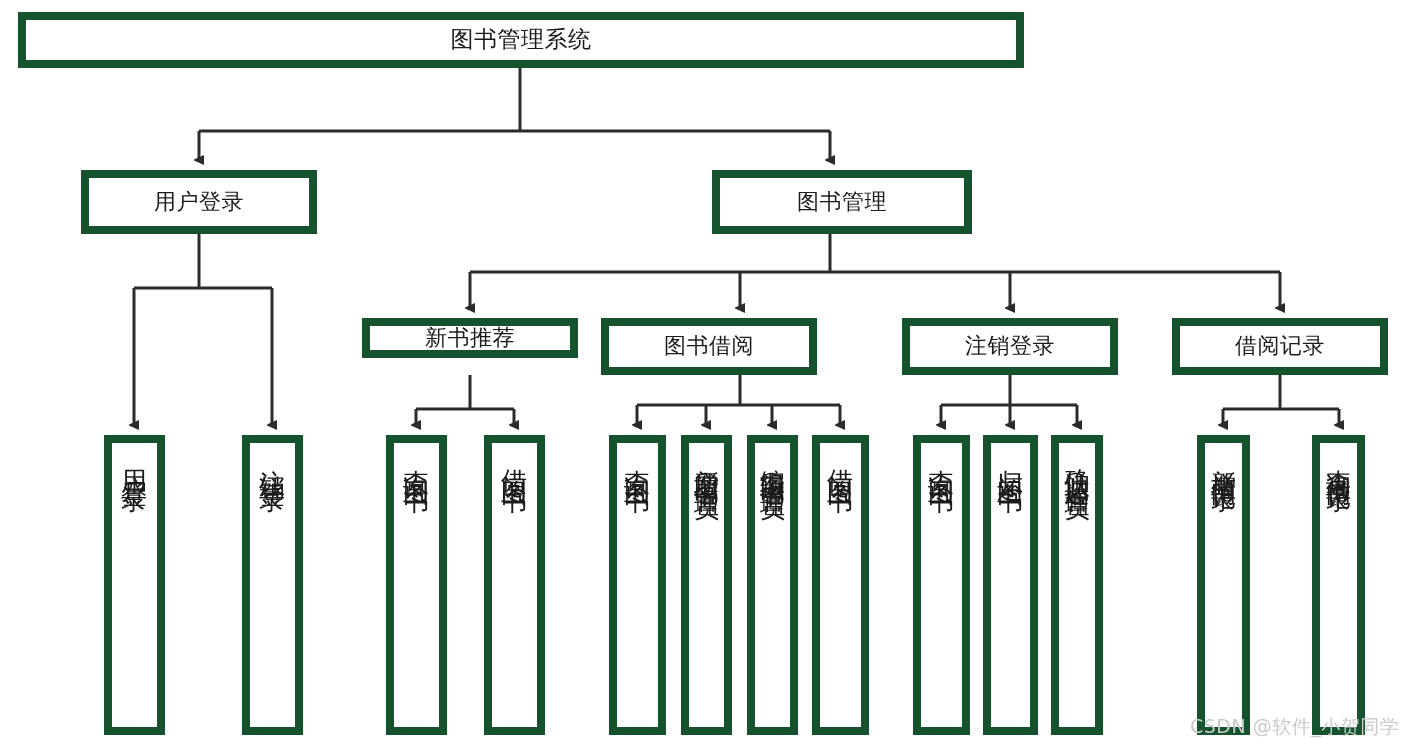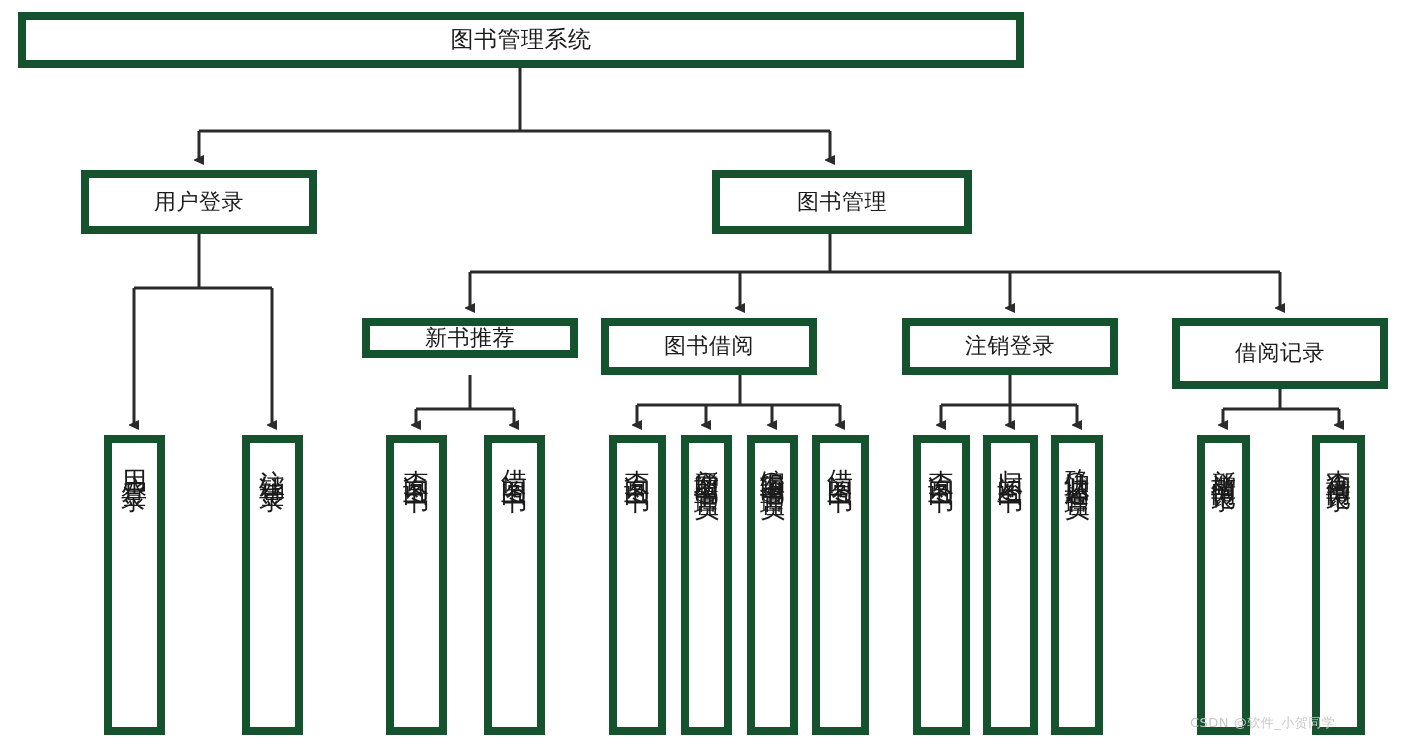--- a/index.html
+++ b/index.html
@@ -62,21 +62,21 @@
     letter-spacing: 4px;
     white-space: pre-wrap;
   }
   .node.vert.wide .label {
     font-size: 26px;
     letter-spacing: 6px;
   }
   .watermark {
     position: absolute;
     color: #c9c9c9;
-    font-size: 13px;
+    font-size: 19px;
     white-space: nowrap;
     letter-spacing: 0.5px;
   }
 </style>
 </head>
 <body>
 
 <div id="canvas">
 
   <svg class="wires" viewBox="0 0 1405 747">
@@ -142,21 +142,21 @@
 
   <div class="node horiz" style="left:362px; top:318px; width:216px; height:40px;">
     <span class="label">新书推荐</span>
   </div>
   <div class="node horiz" style="left:601px; top:318px; width:216px; height:57px;">
     <span class="label">图书借阅</span>
   </div>
   <div class="node horiz" style="left:902px; top:318px; width:216px; height:57px;">
     <span class="label">注销登录</span>
   </div>
-  <div class="node horiz" style="left:1172px; top:318px; width:216px; height:71px;">
+  <div class="node horiz" style="left:1172px; top:318px; width:216px; height:57px;">
     <span class="label">借阅记录</span>
   </div>
 
   <div class="node vert wide" style="left:104px; top:435px; width:61px; height:300px;">
     <span class="label">用户登录</span>
   </div>
   <div class="node vert wide" style="left:242px; top:435px; width:61px; height:300px;">
     <span class="label">注销登录</span>
   </div>
 

